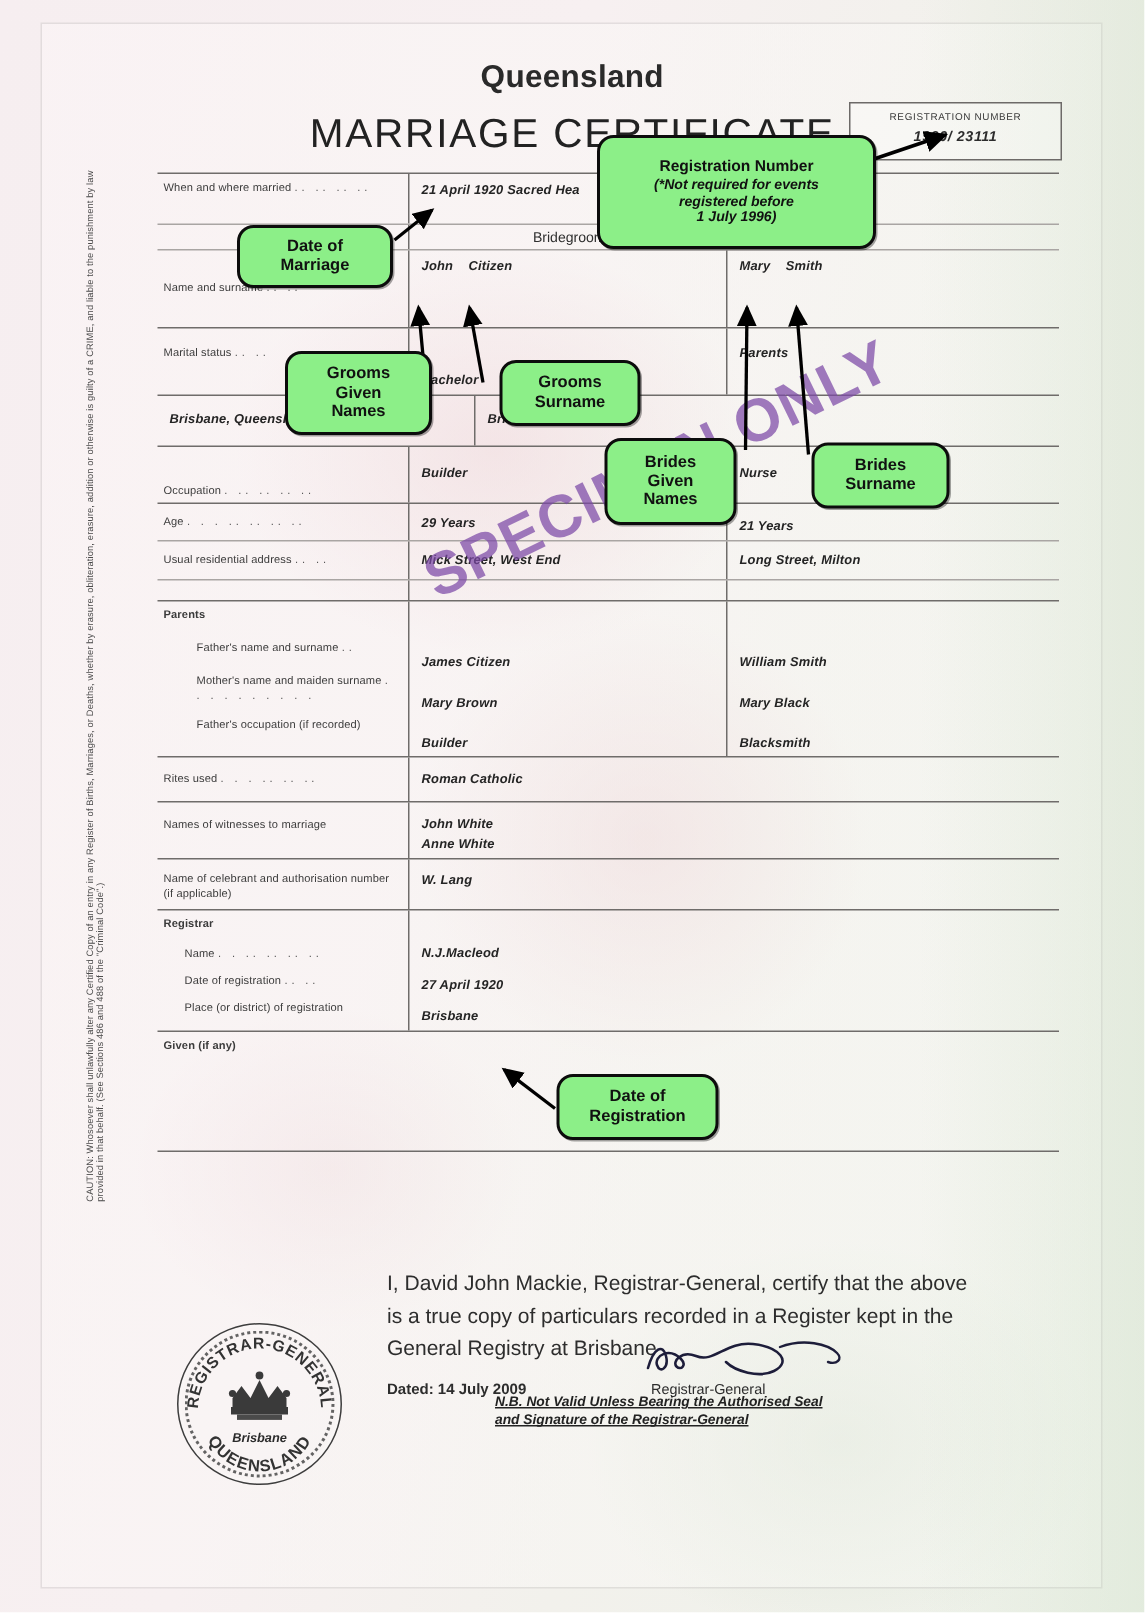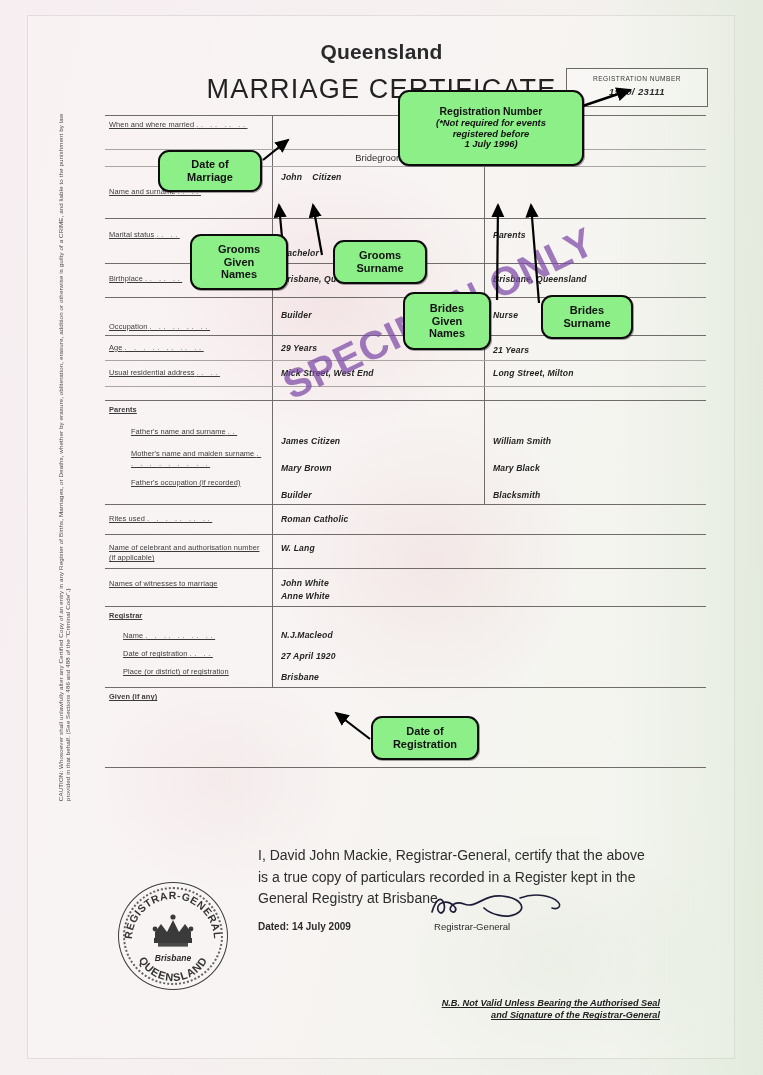--- a/index.html
+++ b/index.html
@@ -51,21 +51,21 @@
   }
 
   
   #tbl{position:absolute;left:105px;top:115px;width:601px;}
   .row{position:relative;border-top:1px solid #6f6c6a;display:flex;box-sizing:border-box;}
   .row.thin{border-top:1px solid #a9a5a3;}
   .cl{width:168px;box-sizing:border-box;padding:4px 6px 3px 4px;border-right:1px solid #6f6c6a;position:relative;}
   .cg{width:212px;box-sizing:border-box;padding:4px 6px 3px 8px;border-right:1px solid #6f6c6a;}
   .cb{flex:1;box-sizing:border-box;padding:4px 6px 3px 8px;}
   .cwide{flex:1;box-sizing:border-box;padding:4px 6px 3px 8px;}
-  .lbl{font-size:7.4px;color:#3b3b3b;line-height:1.35;letter-spacing:.1px;text-decoration:underline;}
+  .lbl{font-size:7.4px;color:#3b3b3b;line-height:1.35;letter-spacing:.1px;}
   .lbl .dots{letter-spacing:2.6px;color:#555;}
   .val{font-size:8.6px;font-weight:bold;font-style:italic;color:#242424;line-height:1.5;letter-spacing:.15px;}
   .hdr{font-size:9.4px;color:#2f2f2f;text-align:center;padding-top:2px;}
   .sub{padding-left:22px;}
   .sub2{padding-left:14px;}
 
   
   .callout{
     position:absolute;background:#8cef88;border:2.5px solid #0c0c0c;border-radius:11px;
     color:#111;font-weight:bold;text-align:center;line-height:1.16;
@@ -88,21 +88,21 @@
 
   
   .cert{
     position:absolute;left:258px;top:845px;width:400px;
     font-size:14px;color:#2d2d2d;line-height:1.55;
   }
   .dated{position:absolute;left:258px;top:921px;font-size:10px;color:#2d2d2d;font-weight:bold;}
   .rgtitle{position:absolute;left:434px;top:921px;font-size:9.6px;color:#2d2d2d;}
   .sig{position:absolute;left:424px;top:886px;width:150px;height:40px;z-index:5;}
   .nb{
-    position:absolute;left:330px;top:997px;width:330px;text-align:right;
+    position:absolute;left:330px;top:928px;width:330px;text-align:left;
     font-size:9.2px;font-weight:bold;font-style:italic;color:#222;
     text-decoration:underline;line-height:1.35;
   }
   
   .seal{position:absolute;left:118px;top:882px;width:110px;height:108px;}
   .seal .ring{
     position:absolute;inset:0;border-radius:50%;
     border:1.5px solid #3d3d3d;
     box-shadow:inset 0 0 0 2px rgba(255,255,255,.2);
     background:rgba(255,255,255,.08);
@@ -134,56 +134,59 @@
 
   <div class="caution">CAUTION: Whosoever shall unlawfully alter any Certified Copy of an entry in any Register of Births, Marriages, or Deaths, whether by erasure, obliteration, erasure, addition or otherwise is guilty of a CRIME, and liable to the punishment by law provided in that behalf. (See Sections 486 and 488 of the "Criminal Code".)</div>
 
   <div id="tbl">
 
     <div class="row" style="min-height:34px">
       <div class="cl">
         <div class="lbl"><span>When and where married</span>
           <span class="dots">..    ..    ..    ..</span></div>
       </div>
+      <div class="cwide">
+        <div class="val">21 April 1920   Sacred Hea</div>
+      </div>
     </div>
 
     <div class="row thin" style="min-height:17px">
       <div class="cl"></div>
       <div class="cg hdr">Bridegroom</div>
     </div>
 
     <div class="row thin" style="min-height:52px">
       <div class="cl">
         <div class="lbl" style="margin-top:16px"><span>Name and surname</span>
           <span class="dots">..    ..</span></div>
       </div>
       <div class="cg">
         <div class="val"><span>John</span>
           &nbsp;&nbsp;&nbsp;<span>Citizen</span></div>
       </div>
+      <div class="cb">
+        <div class="val"><span>Mary</span>
+          &nbsp;&nbsp;&nbsp;<span>Smith</span></div>
+      </div>
     </div>
 
     <div class="row" style="min-height:33px">
       <div class="cl">
         <div class="lbl" style="margin-top:7px"><span>Marital status</span>
           <span class="dots">..    ..</span></div>
       </div>
       <div class="cg">
         <div class="val" style="margin-top:24px">Bachelor</div>
       </div>
       <div class="cb">
         <div class="val" style="margin-top:6px">Parents</div>
       </div>
     </div>
 
     <div class="row" style="min-height:34px">
-      <div class="cl">
-        <div class="lbl" style="margin-top:6px"><span>Birthplace</span>
-          <span class="dots">..    ..    ..</span></div>
-      </div>
       <div class="cg">
         <div class="val" style="margin-top:5px">Brisbane, Queensland</div>
       </div>
       <div class="cb">
         <div class="val" style="margin-top:5px">Brisbane, Queensland</div>
       </div>
     </div>
 
     <div class="row" style="min-height:36px">
       <div class="cl">
@@ -254,36 +257,36 @@
     <div class="row" style="min-height:30px">
       <div class="cl">
         <div class="lbl" style="margin-top:5px"><span>Rites used</span>
           <span class="dots">. . .    ..    ..    ..</span></div>
       </div>
       <div class="cwide">
         <div class="val" style="margin-top:4px">Roman Catholic</div>
       </div>
     </div>
 
-    <div class="row" style="min-height:34px">
-      <div class="cl">
-        <div class="lbl" style="margin-top:4px">Name of celebrant and authorisation number (if applicable)</div>
-      </div>
-      <div class="cwide">
-        <div class="val" style="margin-top:3px">W. Lang</div>
-      </div>
-    </div>
-
     <div class="row" style="min-height:38px">
       <div class="cl">
         <div class="lbl" style="margin-top:6px">Names of witnesses to marriage</div>
       </div>
       <div class="cwide">
         <div class="val" style="margin-top:4px;white-space:pre-line">John White
 Anne White</div>
+      </div>
+    </div>
+
+    <div class="row" style="min-height:34px">
+      <div class="cl">
+        <div class="lbl" style="margin-top:4px">Name of celebrant and authorisation number (if applicable)</div>
+      </div>
+      <div class="cwide">
+        <div class="val" style="margin-top:3px">W. Lang</div>
       </div>
     </div>
 
     <div class="row" style="min-height:71px">
       <div class="cl">
         <div class="lbl" style="font-weight:bold">Registrar</div>
         <div class="lbl sub2" style="margin-top:10px"><span>Name</span>
           <span class="dots">. .    ..    ..    ..    ..</span></div>
         <div class="lbl sub2" style="margin-top:8px"><span>Date of registration</span>
           <span class="dots">..    ..</span></div>

